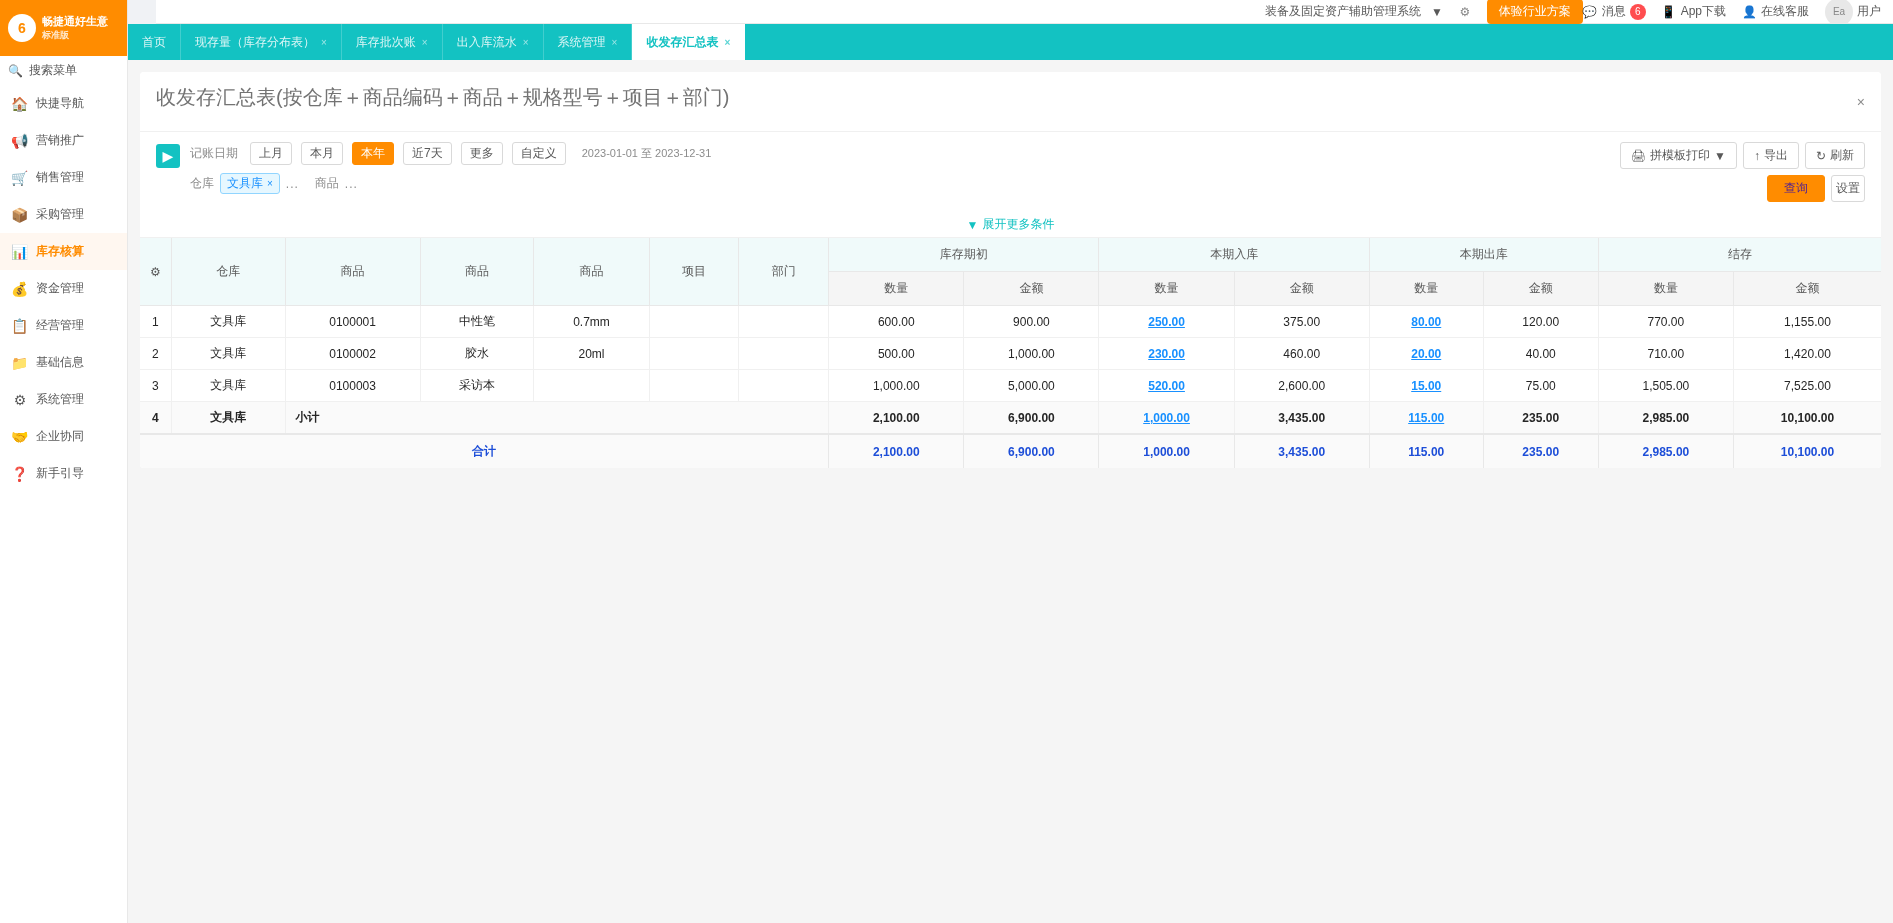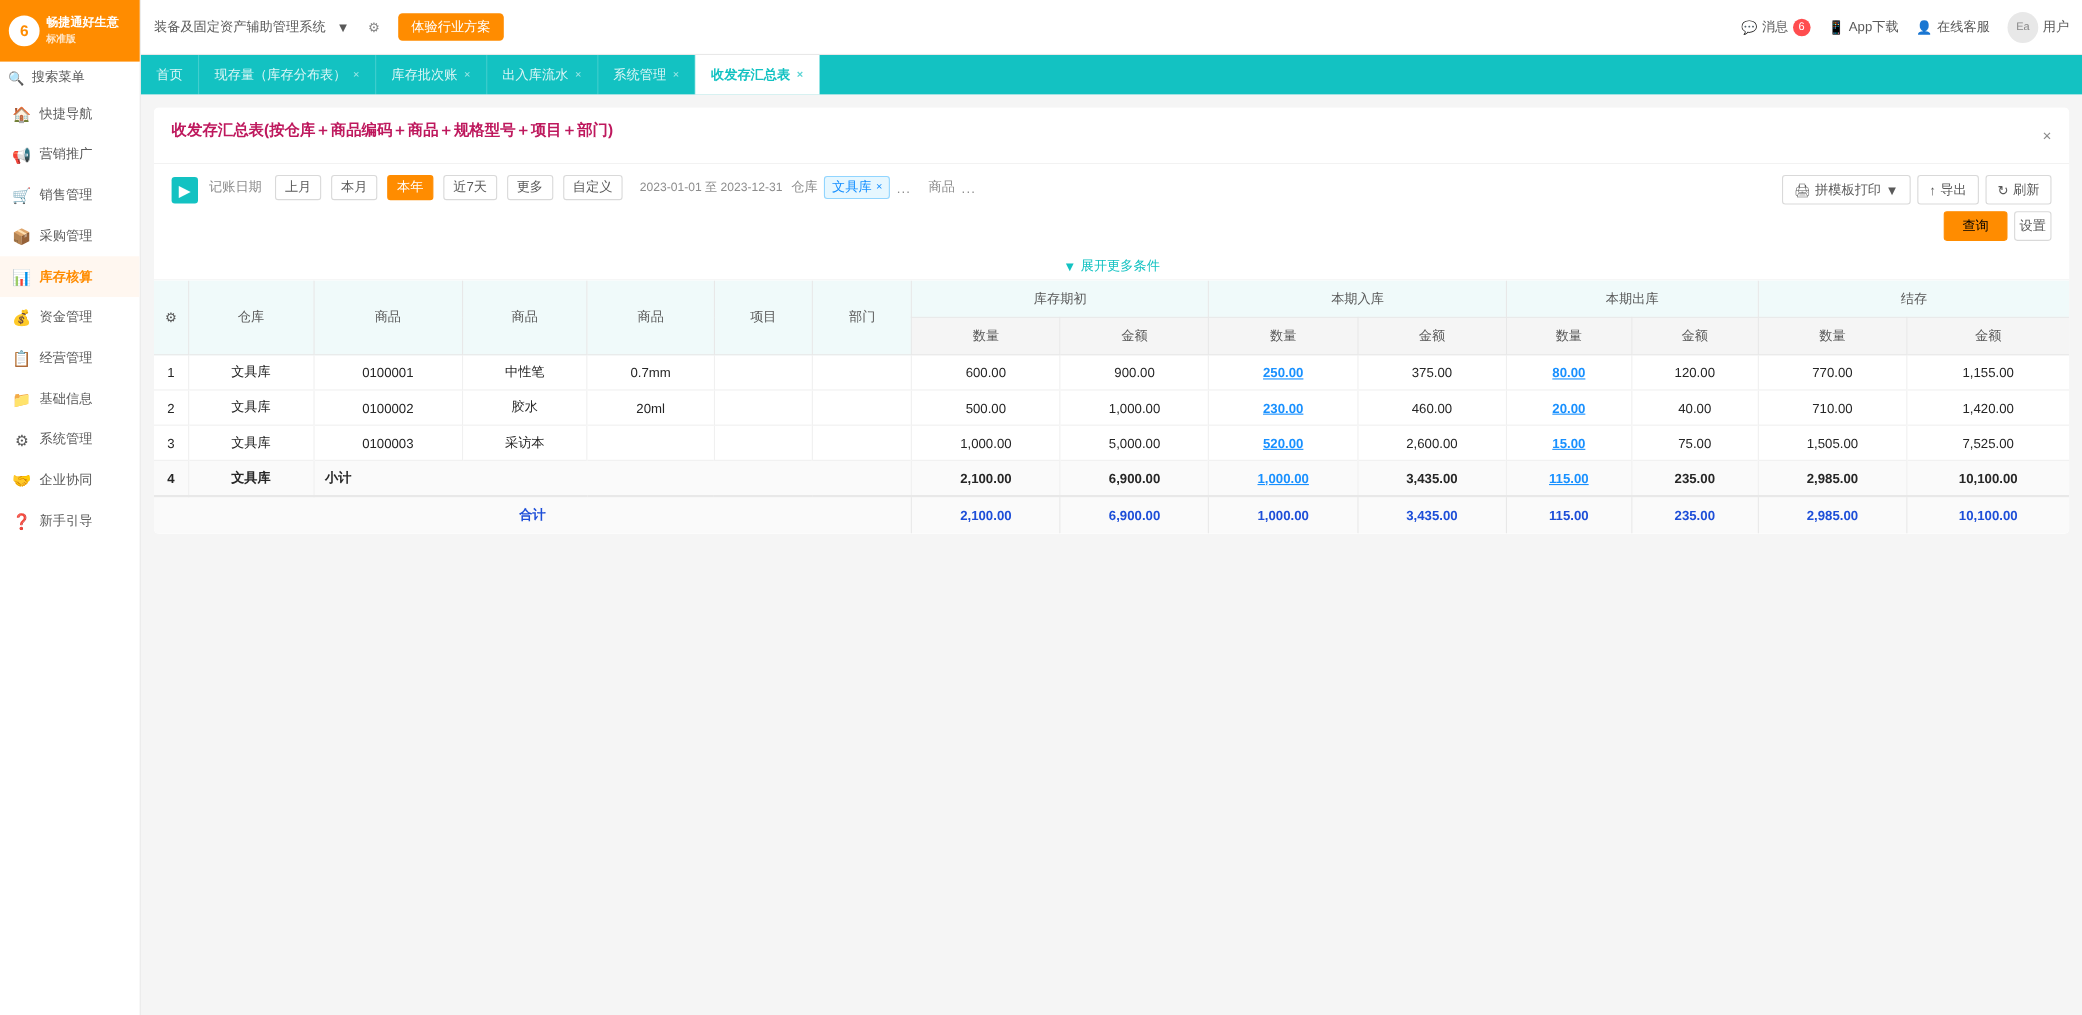--- a/index.html
+++ b/index.html
@@ -14,21 +14,21 @@
     .sidebar-search-item { display: flex; align-items: center; gap: 6px; padding: 6px 8px; color: #595959; cursor: pointer; border-radius: 4px; }
     .sidebar-nav { flex: 1; overflow-y: auto; }
     .sidebar-nav-item { display: flex; align-items: center; gap: 8px; padding: 10px 12px; color: #595959; cursor: pointer; font-size: 12px; }
     .sidebar-nav-item.active { background: #fff7f0; color: #ff8c00; font-weight: bold; }
     .sidebar-nav-item .nav-icon { width: 16px; height: 16px; display: flex; align-items: center; justify-content: center; font-size: 14px; }
 
     
     .main { flex: 1; display: flex; flex-direction: column; overflow: hidden; }
 
     
-    .topbar { height: 50px; background: #fff; border-bottom: 1px solid #e8e8e8; display: flex; align-items: center; justify-content: space-between; padding: 0 12px; flex-shrink: 0; }
+    .topbar { height: 24px; background: #fff; border-bottom: 1px solid #e8e8e8; display: flex; align-items: center; justify-content: flex-end; padding: 0 12px; flex-shrink: 0; margin-left: 28px; }
     .topbar-left { display: flex; align-items: center; gap: 10px; }
     .topbar-title { color: #595959; font-size: 12px; }
     .topbar-dropdown { display: flex; align-items: center; gap: 4px; cursor: pointer; color: #595959; }
     .topbar-settings { width: 24px; height: 24px; cursor: pointer; color: #888; display: flex; align-items: center; justify-content: center; }
     .topbar-trial-btn { background: #ff8c00; color: #fff; border: none; padding: 4px 12px; border-radius: 4px; cursor: pointer; font-size: 12px; }
     .topbar-right { display: flex; align-items: center; gap: 16px; color: #595959; font-size: 12px; }
     .topbar-right-item { display: flex; align-items: center; gap: 4px; cursor: pointer; }
     .badge { background: #ff4d4f; color: #fff; border-radius: 10px; padding: 0 4px; font-size: 10px; min-width: 16px; height: 16px; display: inline-flex; align-items: center; justify-content: center; }
     .user-avatar { width: 28px; height: 28px; background: #e8e8e8; border-radius: 50%; display: flex; align-items: center; justify-content: center; color: #888; }
 
@@ -36,31 +36,31 @@
     .tabbar { height: 36px; background: #13c2c2; display: flex; align-items: center; padding: 0 0; flex-shrink: 0; }
     .tab { display: flex; align-items: center; gap: 6px; padding: 0 14px; height: 36px; color: rgba(255,255,255,0.85); cursor: pointer; font-size: 12px; border-right: 1px solid rgba(255,255,255,0.2); }
     .tab.active { background: #fff; color: #13c2c2; font-weight: bold; }
     .tab-close { font-size: 10px; color: inherit; opacity: 0.7; cursor: pointer; }
 
     
     .content { flex: 1; overflow-y: auto; background: #f5f5f5; padding: 12px; }
 
     
     .page-header { background: #fff; padding: 12px 16px; border-radius: 4px 4px 0 0; border-bottom: 1px solid #f0f0f0; }
-    .page-title { font-size: 14px; font-weight: bold; color: #be185d; margin-bottom: 8px; }
+    .page-title { font-size: 20px; font-weight: normal; color: #737373; margin-bottom: 8px; }
     .filter-label { color: #8c8c8c; font-size: 12px; }
     .filter-date-group { display: flex; align-items: center; gap: 9px; }
     .filter-btn { padding: 2px 8px; border: 1px solid #d9d9d9; border-radius: 3px; cursor: pointer; font-size: 12px; color: #595959; background: #fff; }
     .filter-btn.active { background: #ff8c00; color: #fff; border-color: #ff8c00; }
     .filter-date-range { color: #8c8c8c; font-size: 11px; margin-left: 4px; }
     .filter-tag { background: #e6f7ff; border: 1px solid #91d5ff; border-radius: 3px; padding: 1px 6px; color: #1890ff; font-size: 12px; display: flex; align-items: center; gap: 4px; }
     .filter-tag-close { cursor: pointer; color: #1890ff; font-size: 10px; }
     .filter-dots { color: #8c8c8c; cursor: pointer; letter-spacing: 1px; }
     .toolbar-btn { display: flex; align-items: center; gap: 4px; padding: 4px 10px; border: 1px solid #d9d9d9; border-radius: 3px; cursor: pointer; font-size: 12px; color: #595959; background: #fff; }
-    .query-btn { background: #ff8c00; color: #000000; border: 1px solid #ff8c00; padding: 4px 16px; border-radius: 3px; cursor: pointer; font-size: 12px; text-align: right; }
+    .query-btn { background: #ff8c00; color: #4c1d95; border: 1px solid #ff8c00; padding: 4px 16px; border-radius: 3px; cursor: pointer; font-size: 12px; text-align: right; }
     .settings-btn { background: #fff; color: #595959; border: 1px solid #d9d9d9; padding: 4px 4px; border-radius: 3px; cursor: pointer; font-size: 12px; }
 
     
     .table-container { background: #fff; border-radius: 0 0 4px 4px; overflow-x: auto; }
     table { width: 100%; border-collapse: collapse; font-size: 12px; }
     thead tr { background: #f5f5f5; }
     thead th { padding: 8px 10px; text-align: center; font-weight: 500; color: #595959; border-bottom: 1px solid #e8e8e8; border-right: 1px solid #e8e8e8; white-space: nowrap; }
     thead th:last-child { border-right: none; }
     tbody tr { border-bottom: 1px solid #f0f0f0; }
     tbody td { padding: 7px 10px; text-align: center; color: #262626; border-right: 1px solid #f0f0f0; }
@@ -73,21 +73,21 @@
     tfoot td:last-child { border-right: none; }
 
     
     .th-group { background: #f0fafa; }
 
     
     .page-section { background: #fff; border-radius: 4px; margin-bottom: 0; }
 
     .filter-section { display: flex; align-items: flex-start; gap: 10px; padding: 10px 16px; background: #fff; }
     .filter-toggle-btn { background: #13c2c2; color: #fff; border: none; width: 24px; height: 24px; border-radius: 3px; cursor: pointer; display: flex; align-items: center; justify-content: center; font-size: 14px; flex-shrink: 0; margin-top: 2px; }
-    .filter-main { flex: 1; display: flex; gap: 8px; }
+    .filter-main { flex: 1; display: flex; flex-direction: column; gap: 8px; }
     .filter-row-1 { display: flex; align-items: center; gap: 12px; }
     .filter-row-2 { display: flex; align-items: center; gap: 16px; }
     .filter-field { display: flex; align-items: center; gap: 6px; }
     .filter-field-label { color: #8c8c8c; white-space: nowrap; }
     .expand-btn { display: flex; align-items: center; gap: 4px; color: #13c2c2; cursor: pointer; font-size: 12px; margin: 0 auto; }
     .expand-area { display: flex; justify-content: center; padding: 4px 0; background: #fff; border-bottom: 1px solid #f0f0f0; }
 
     .action-buttons { display: flex; align-items: center; gap: 8px; flex-shrink: 0; }
   </style>
 </head>

